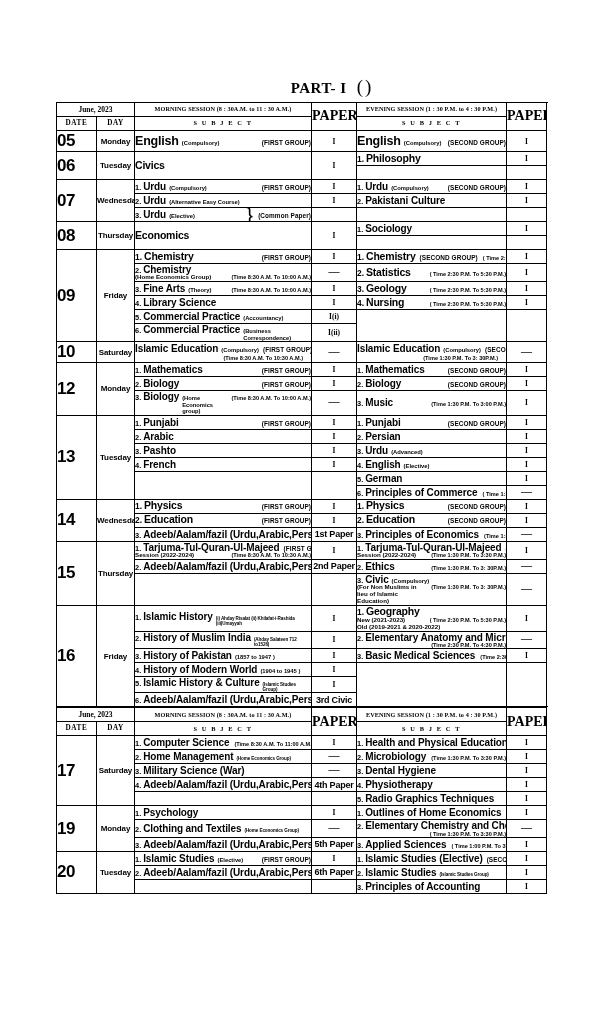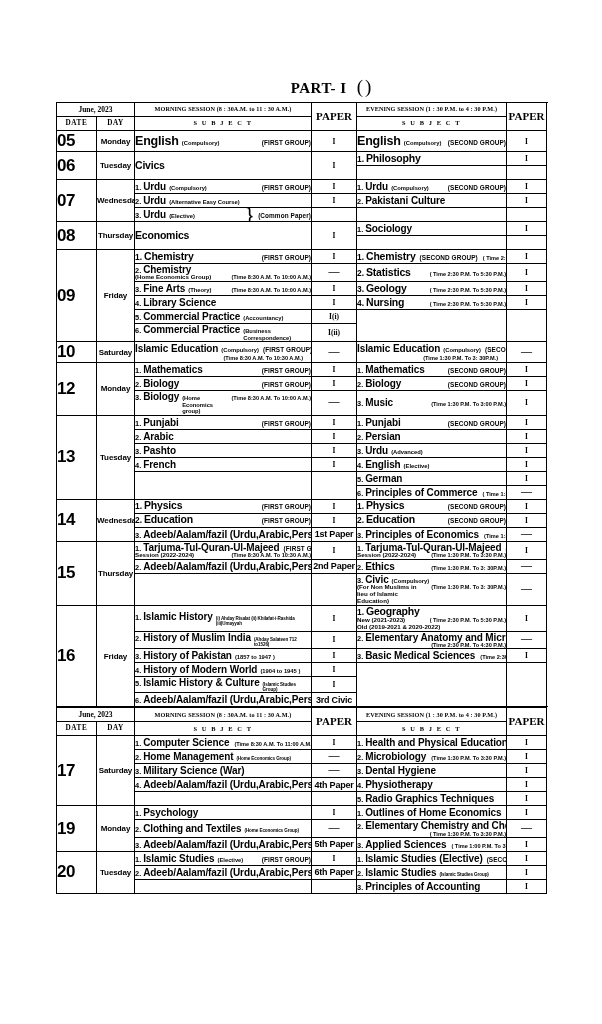--- a/index.html
+++ b/index.html
@@ -51,21 +51,21 @@
   col.c-epap{width:40px;}
 
   
   .hd{
     font-family:"Liberation Serif",serif;
     text-align:center;font-weight:bold;
     line-height:1.05;
   }
   .hd-month{font-size:7.5px;padding:2px 0 2px;}
   .hd-sess{font-size:6.2px;padding:2px 1px;letter-spacing:.1px;}
-  .hd-paper{font-size:11px;font-family:"Liberation Serif",serif;font-weight:bold;}
+  .hd-paper{font-size:14px;font-family:"Liberation Serif",serif;font-weight:bold;}
   .hd-sub{font-size:6.4px;letter-spacing:1.6px;padding:1px 0 2px;}
   .hd-dd{font-size:7.2px;letter-spacing:.6px;padding:1px 0 2px;}
 
   
   .date-cell{text-align:center;}
   .dnum{font-size:17px;font-weight:bold;letter-spacing:-.4px;}
   .dsuf{font-size:8px;font-weight:bold;margin-left:35px;}
   .day-cell{
     text-align:center;font-size:8px;font-weight:bold;
     letter-spacing:-.1px;

